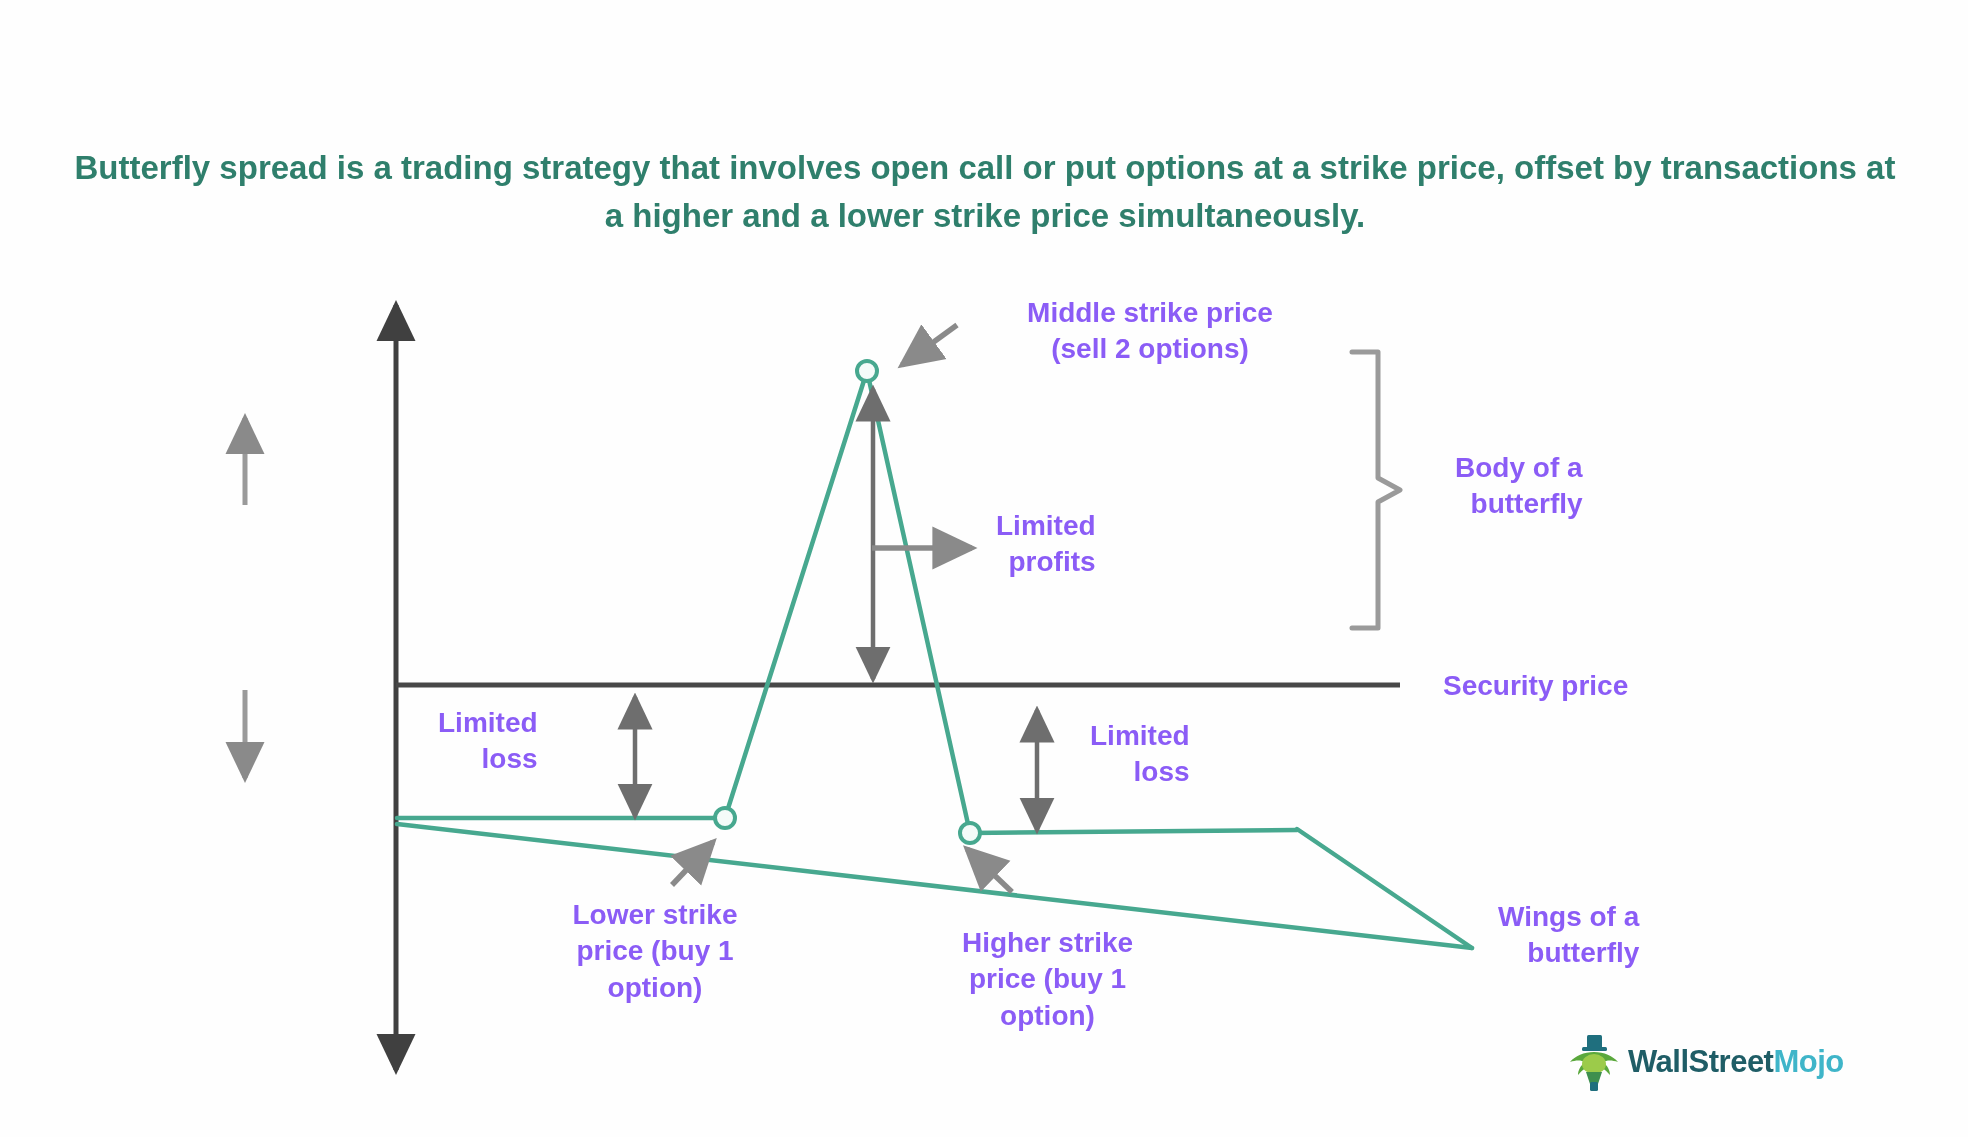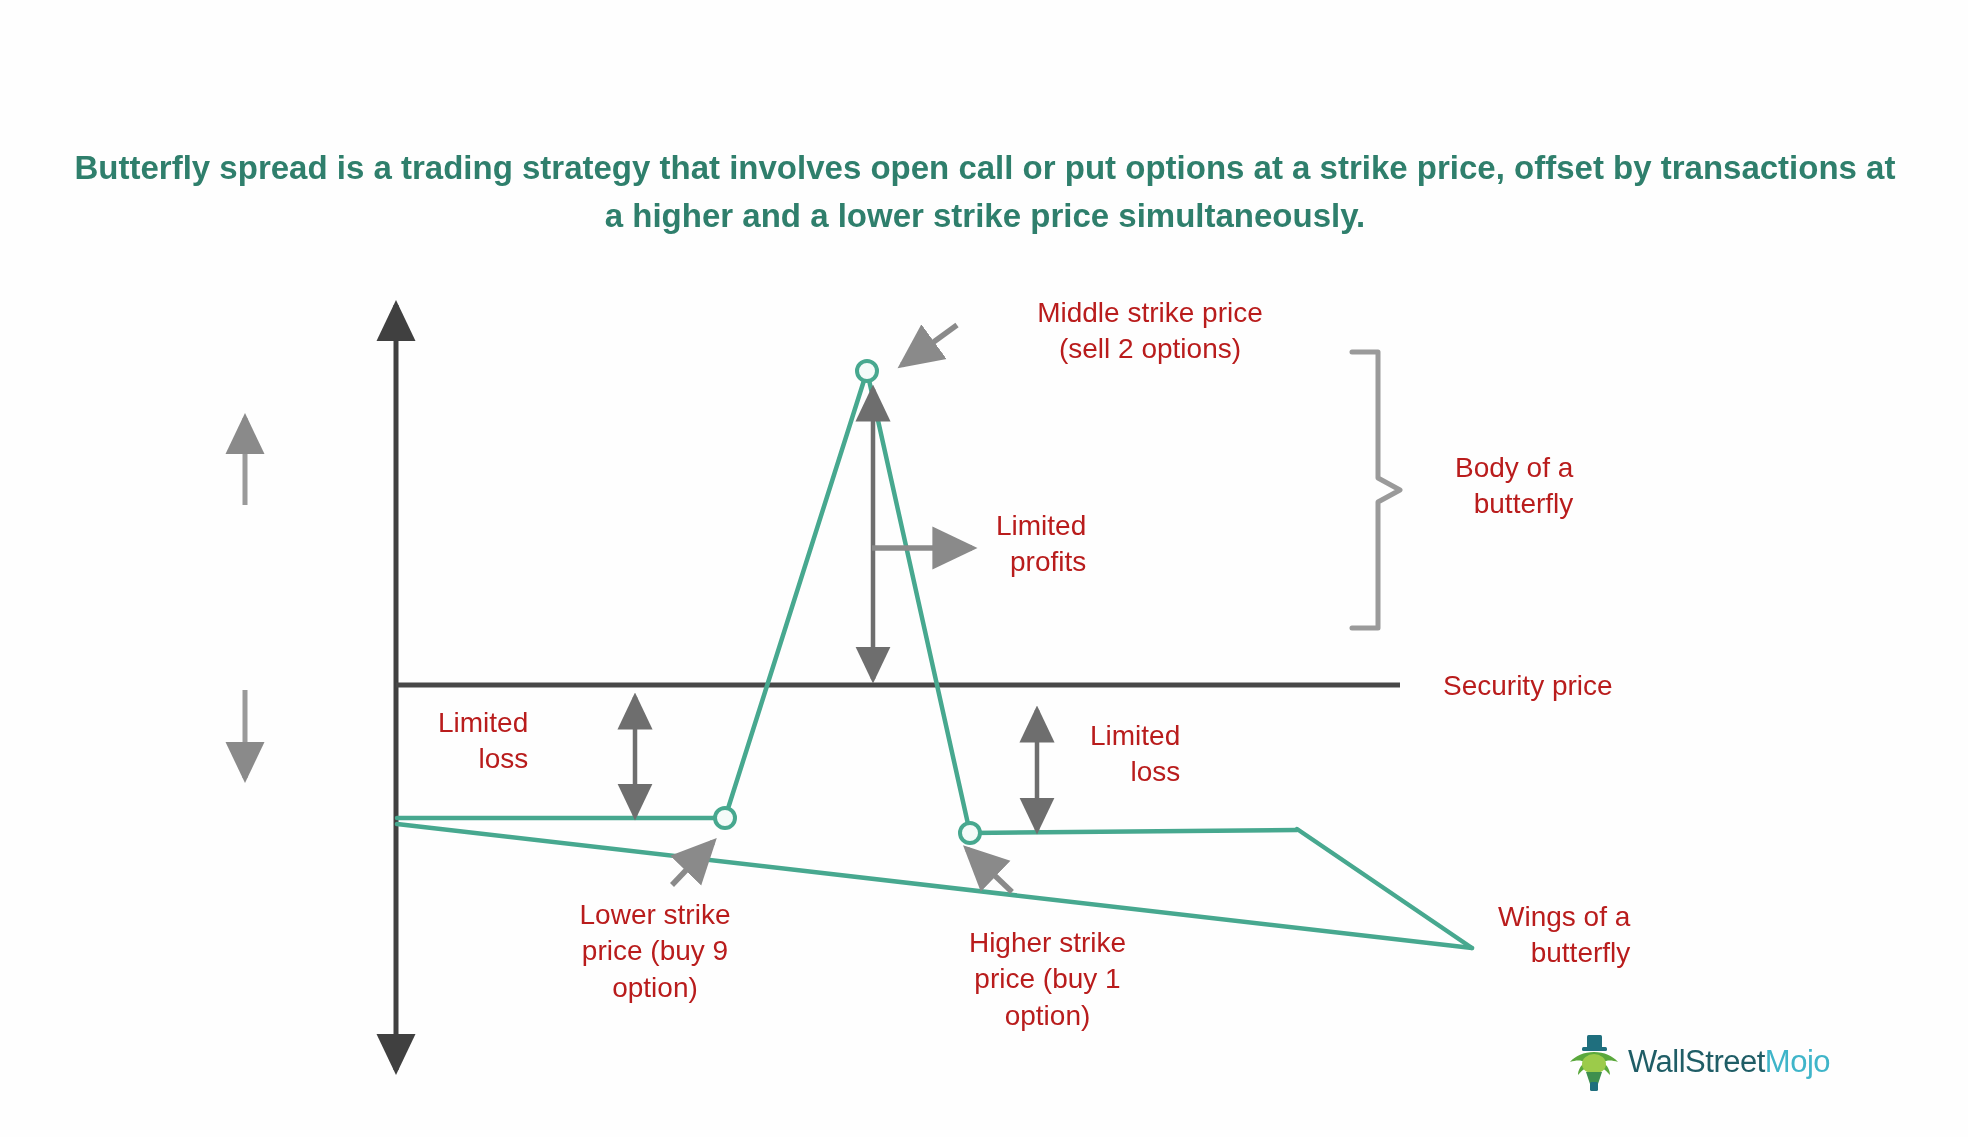--- a/index.html
+++ b/index.html
@@ -43,38 +43,38 @@
     color: #2f7f6c;
   }
   .chart-svg {
     position: absolute;
     left: 0;
     top: 0;
   }
   .lbl {
     position: absolute;
     font-size: 28px;
-    font-weight: normal;
-    color: #b91c1c;
+    font-weight: bold;
+    color: #8b5cf6;
     line-height: 1.3;
     white-space: pre-line;
   }
   .lbl.center { text-align: center; }
   .lbl.left { text-align: right; }
   .logo {
     position: absolute;
     left: 1568px;
     top: 1032px;
     display: flex;
     align-items: center;
     gap: 8px;
   }
   .logo-text {
     font-size: 31px;
-    font-weight: normal;
+    font-weight: bold;
     letter-spacing: -0.5px;
     text-align: right;
   }
   .logo-text .t1 { color: #1f5d66; }
   .logo-text .t2 { color: #3fb5c9; }
 </style>
 </head>
 <body>
 
 <div id="root">
@@ -149,21 +149,21 @@
   <div class="lbl left" style="left:1455px; top:450px;">Body of a
 butterfly</div>
 
   <div class="lbl left" style="left:438px; top:705px;">Limited
 loss</div>
 
   <div class="lbl left" style="left:1090px; top:718px;">Limited
 loss</div>
 
   <div class="lbl center" style="left:540px; top:897px; width:230px;">Lower strike
-price (buy 9
+price (buy 1
 option)</div>
 
   <div class="lbl center" style="left:930px; top:925px; width:235px;">Higher strike
 price (buy 1
 option)</div>
 
   <div class="lbl left" style="left:1498px; top:899px;">Wings of a
 butterfly</div>
 
   <div class="logo">

